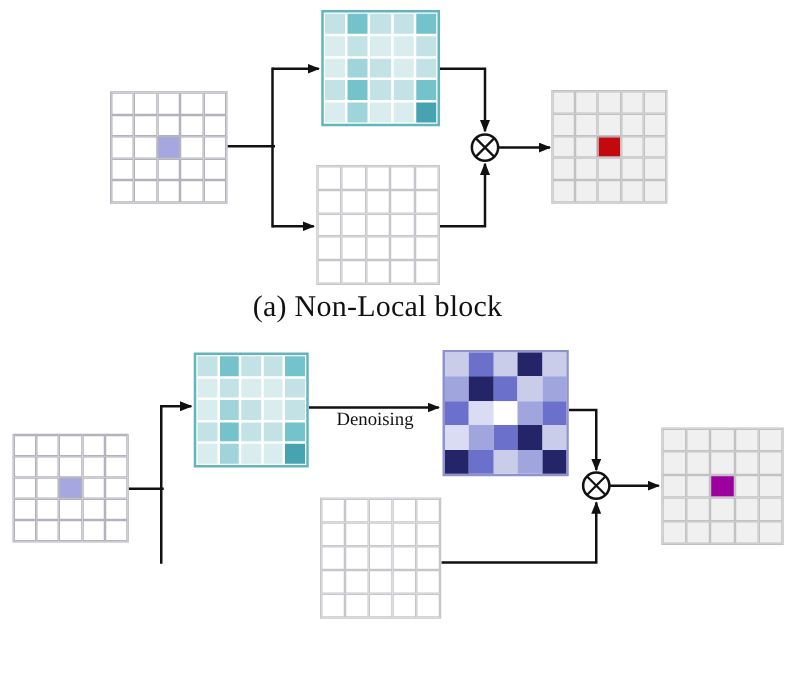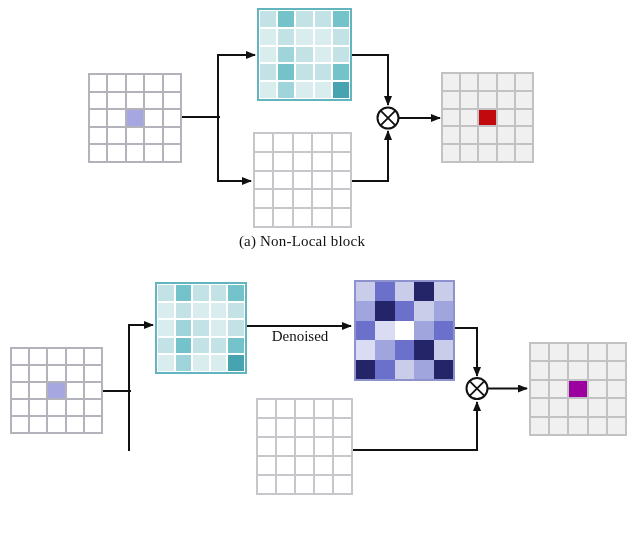--- a/index.html
+++ b/index.html
@@ -13,21 +13,21 @@
     grid-template-columns:repeat(5,1fr);grid-template-rows:repeat(5,1fr);
     box-sizing:border-box;background:#fff;
   }
   .grid .cell{box-sizing:border-box;}
   .grid.lines{border:1px solid var(--bc,#bbb);}
   .grid.lines .cell{border:1px solid var(--bc,#bbb);}
   .grid.teal{border:2px solid var(--bc,#62b5bf);gap:2px;padding:1px;}
   .grid.flush{border:2px solid var(--bc,#8f93cd);}
   .caption{
     position:absolute;transform:translateX(-50%);
-    font-size:15px;white-space:nowrap;letter-spacing:0.2px;
+    font-size:24px;white-space:nowrap;letter-spacing:0.2px;
   }
   .denoise-label{
     position:absolute;transform:translateX(-50%);
     font-size:15px;white-space:nowrap;line-height:1;
   }
 </style>
 </head>
 <body>
 
 <div class="canvas">
@@ -306,17 +306,17 @@
       <div class="cell" style="background: rgb(240, 240, 240);"></div>
       <div class="cell" style="background: rgb(240, 240, 240);"></div>
       <div class="cell" style="background: rgb(240, 240, 240);"></div>
       <div class="cell" style="background: rgb(240, 240, 240);"></div>
       <div class="cell" style="background: rgb(240, 240, 240);"></div>
       <div class="cell" style="background: rgb(240, 240, 240);"></div>
       <div class="cell" style="background: rgb(240, 240, 240);"></div>
       <div class="cell" style="background: rgb(240, 240, 240);"></div>
     </div>
 
-  <div class="denoise-label" style="left:300px;top:329px">Denoised</div>
+  <div class="denoise-label" style="left:300px;top:329px">Denoising</div>
 
   <div class="caption" style="left:302px;top:233px">(a) Non-Local block</div>
 
 </div>
 
 </body></html>

